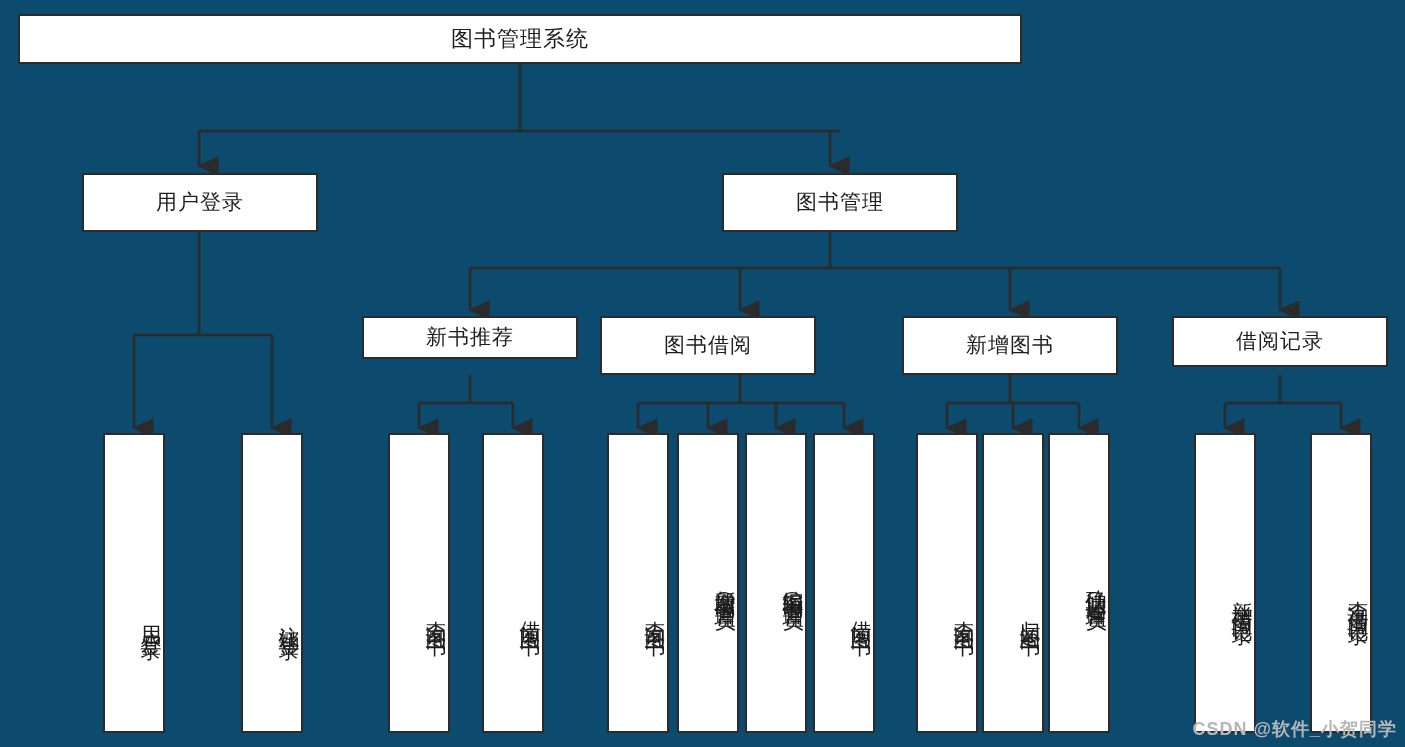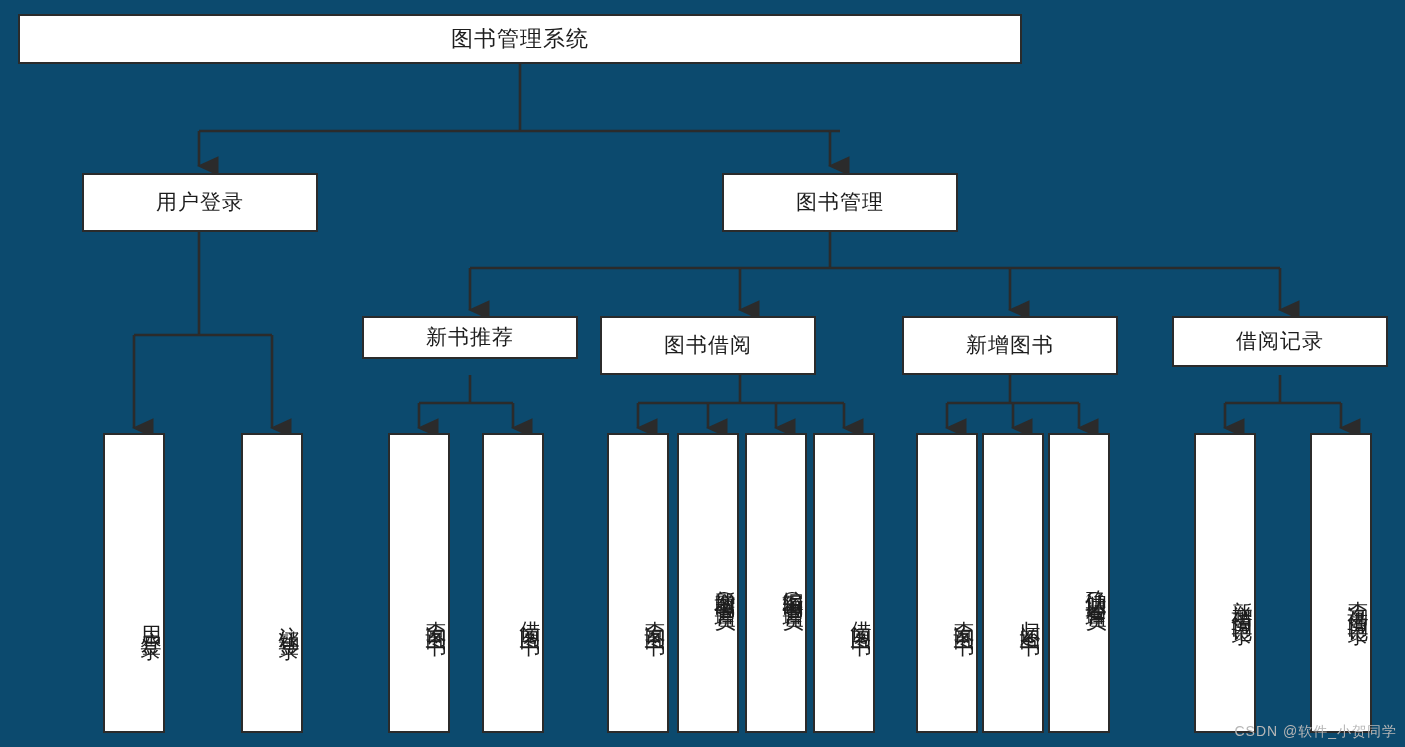--- a/index.html
+++ b/index.html
@@ -54,25 +54,26 @@
     overflow:hidden;
   }
   .node.v.tall{
     padding-top:6px;
     letter-spacing:3px;
   }
   .watermark{
     position:absolute;
     right:8px;
     bottom:6px;
-    font-size:14px;
+    font-size:18px;
     color:#b6b6b6;
     letter-spacing:1px;
     white-space:nowrap;
     user-select:none;
+    font-weight:bold;
   }
 </style>
 </head>
 <body>
 
 <div id="canvas">
 
   <svg id="wires" viewBox="0 0 1405 747" width="1405" height="747">
     <defs>
       <marker id="arrow" viewBox="0 0 12 12" refX="6" refY="10" markerWidth="9" markerHeight="9" orient="auto-start-reverse">

